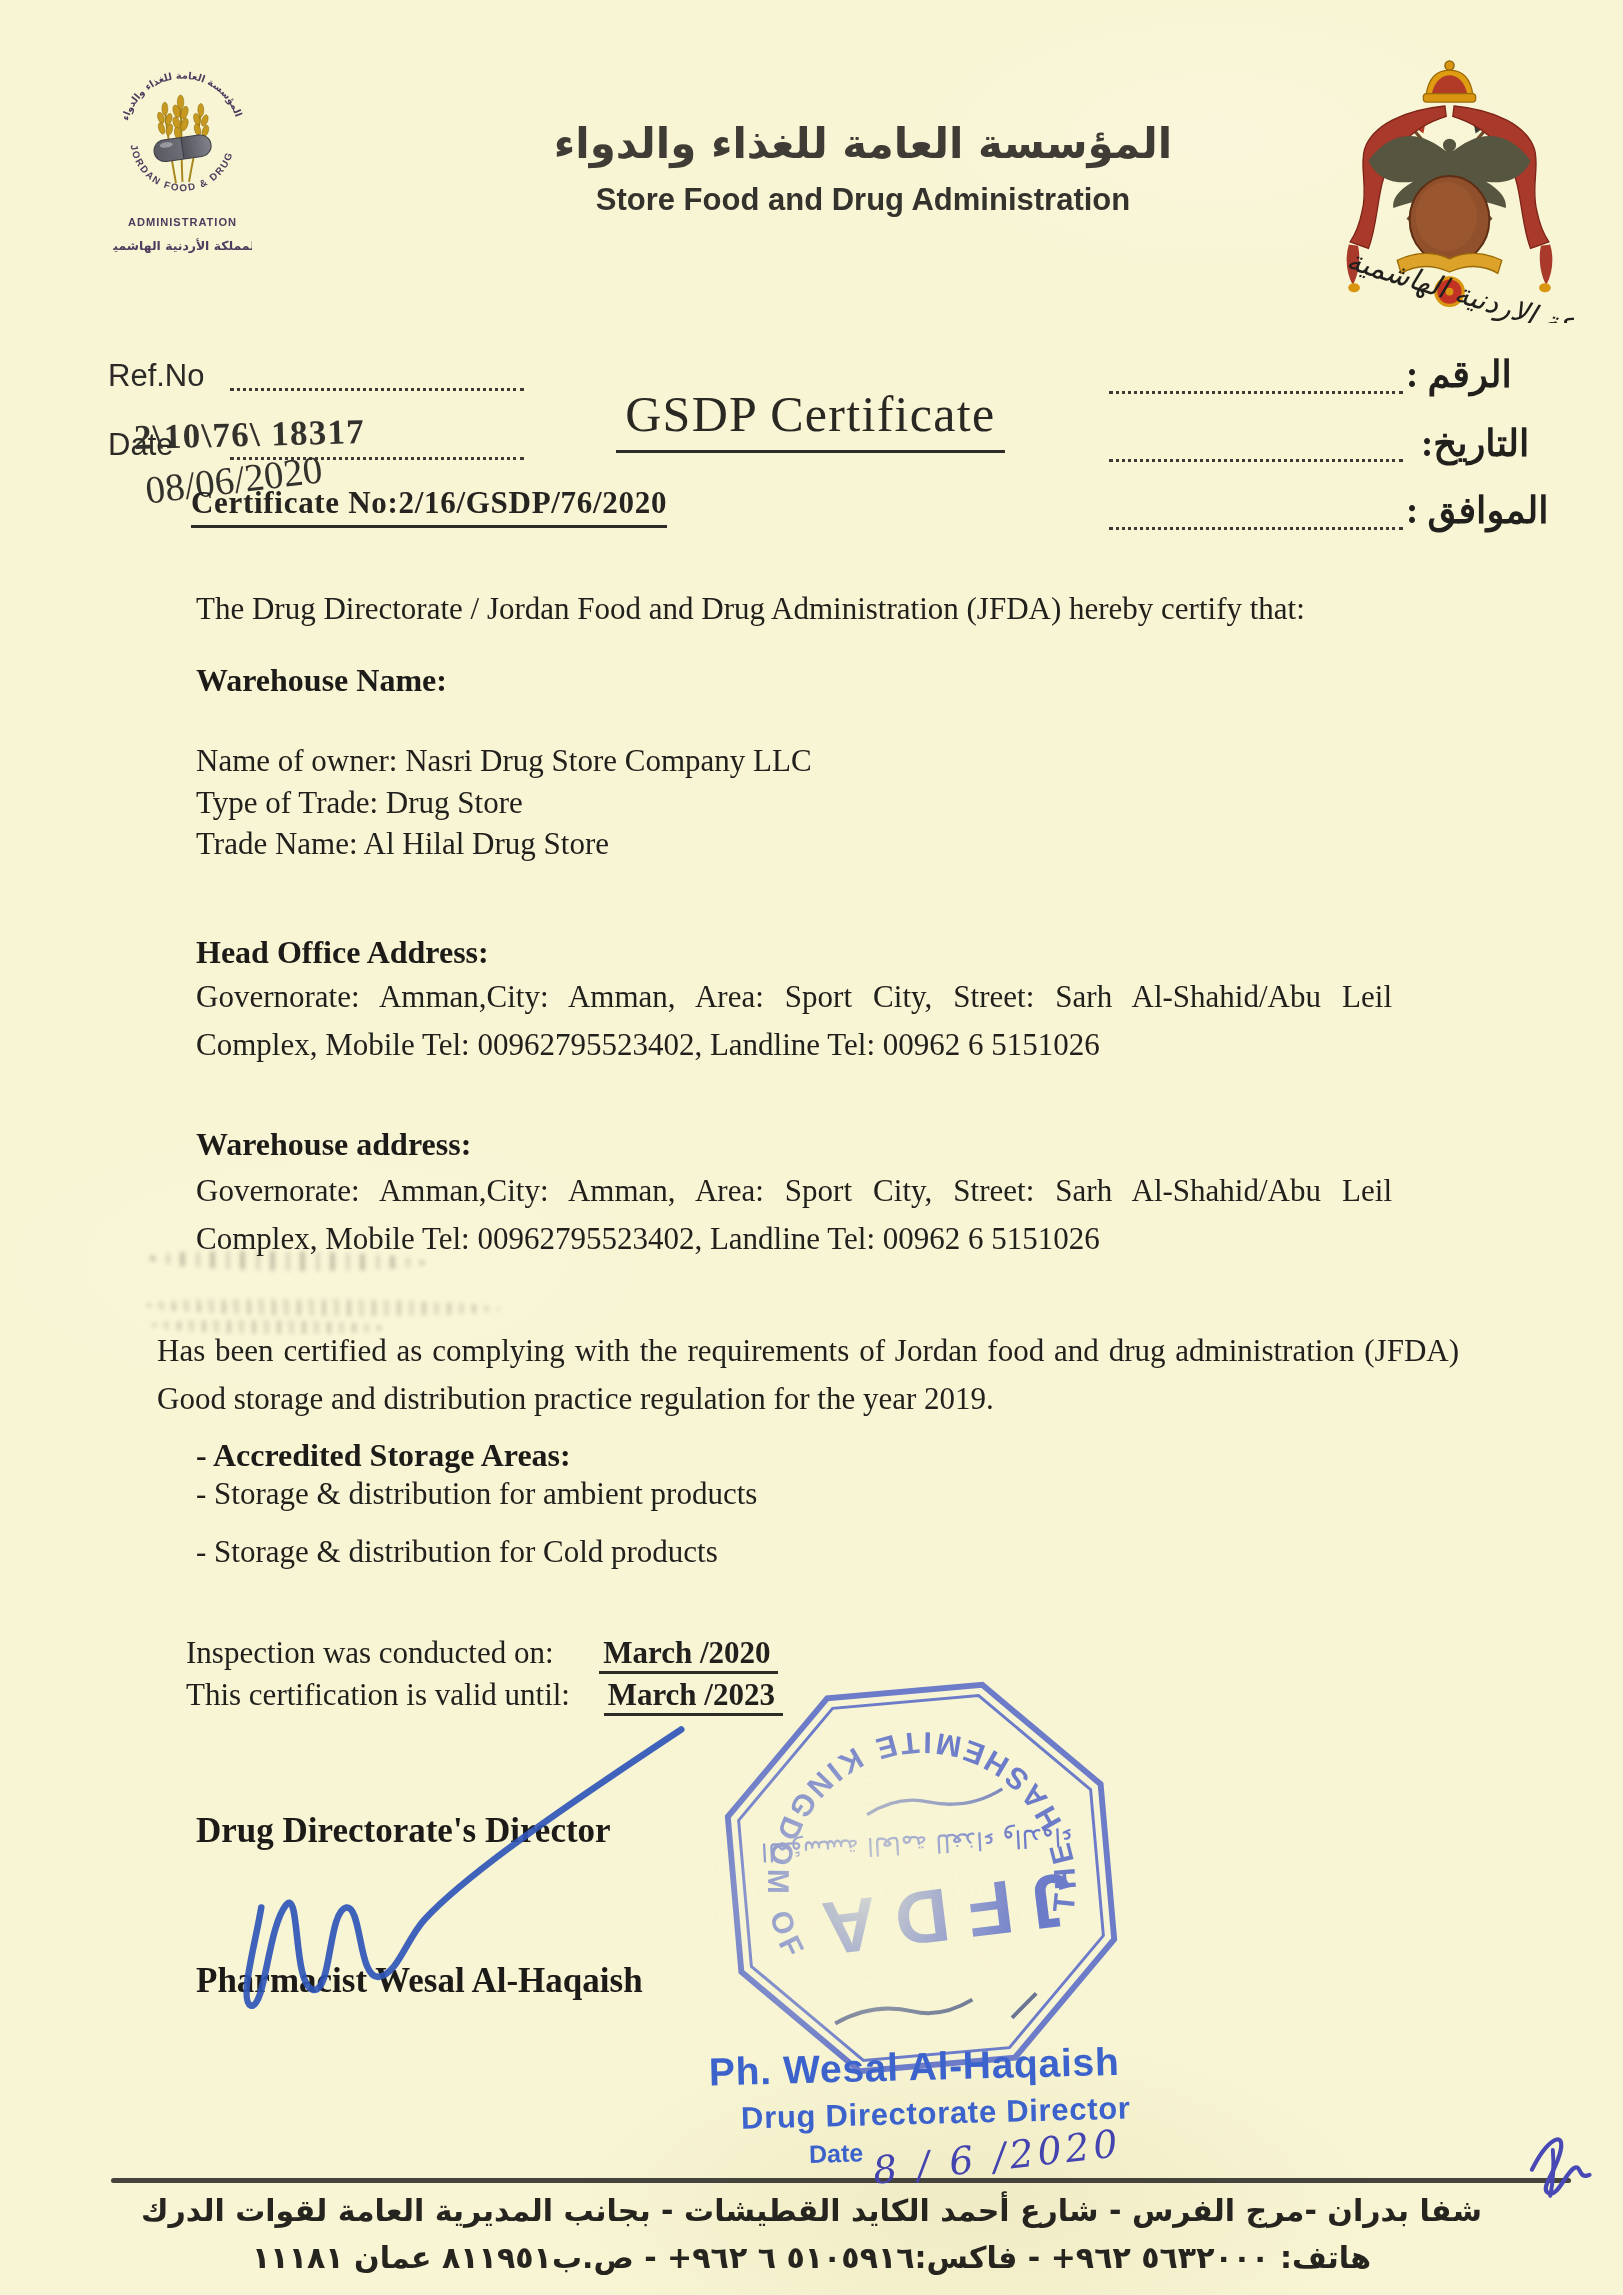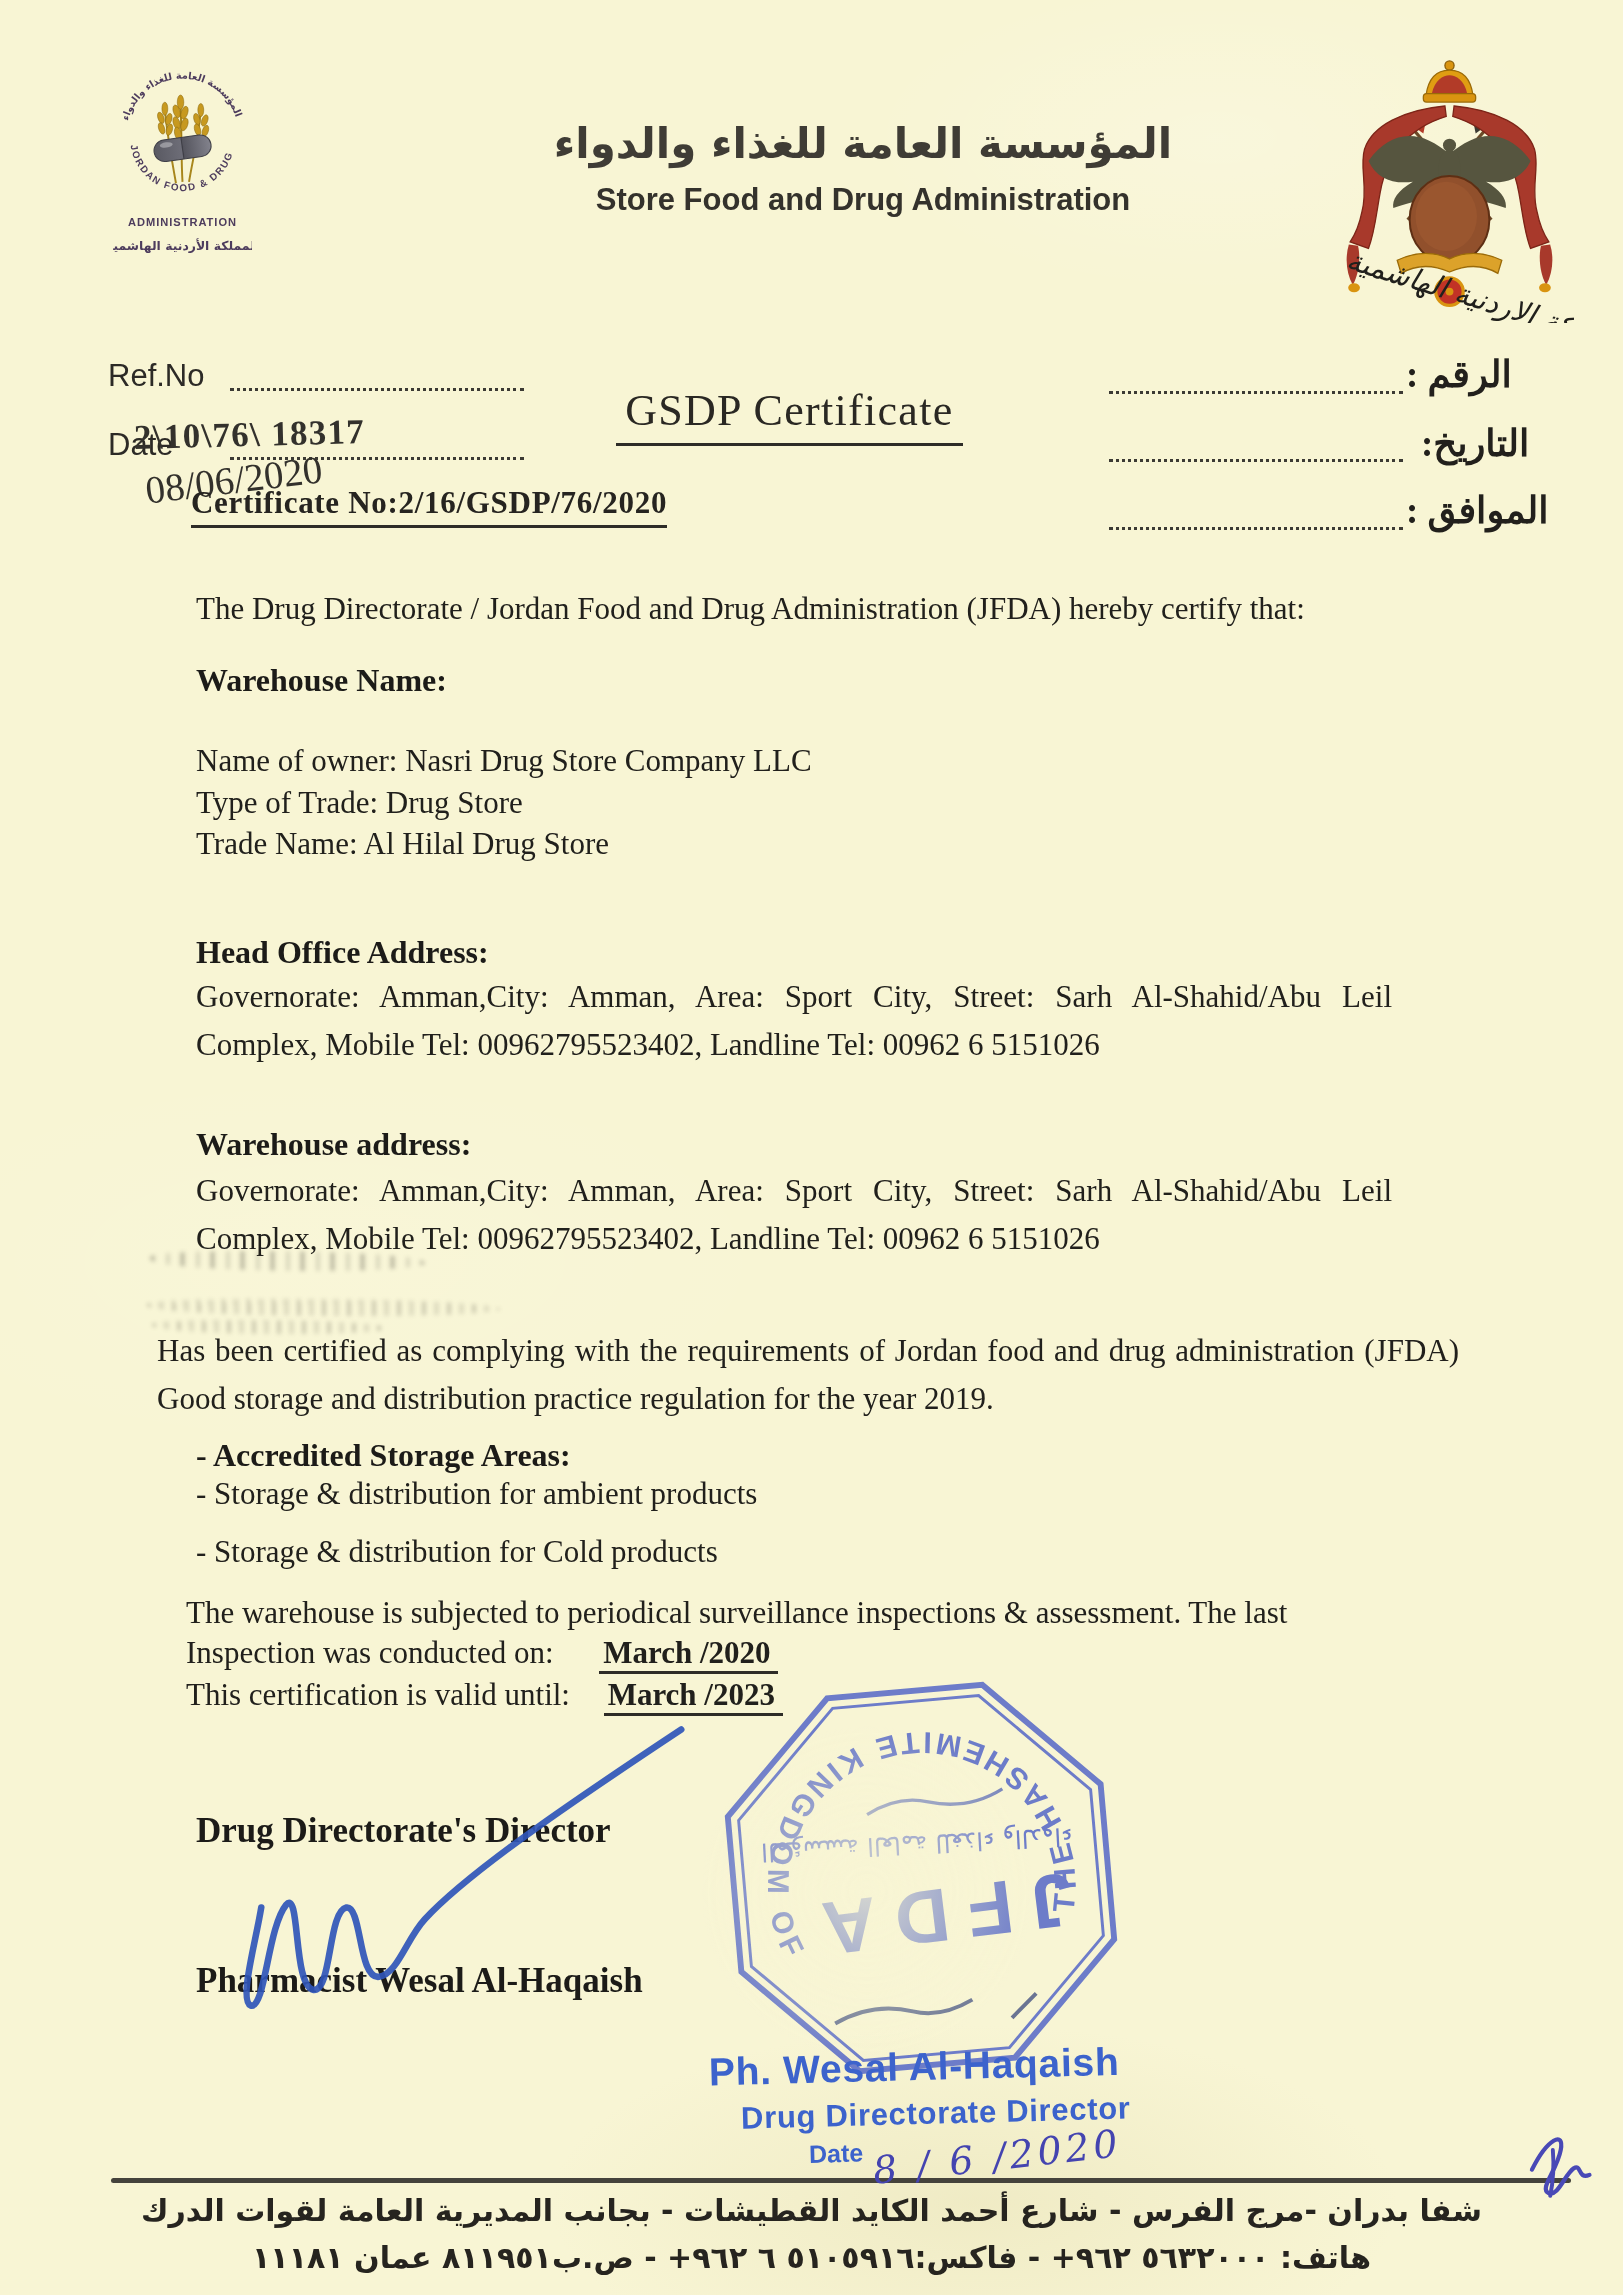--- a/index.html
+++ b/index.html
@@ -24,21 +24,21 @@
   .org-center{left:536px;top:119px;width:654px;text-align:center;}
   .org-ar{font-size:42px;font-weight:bold;color:#3f3c35;letter-spacing:0.7px;}
   .org-en{font-size:31px;font-weight:bold;color:#34322c;margin-top:14.4px;letter-spacing:0;}
 
   
   .lbl{font-size:31px;color:#2c2a26;}
   .dots{border-bottom:3.3px dotted #3c3a34;height:30px;}
   .ar-lbl{font-size:37px;font-weight:bold;color:#22201c;text-align:left;direction:rtl;}
   .stamp-ink{color:#33312c;}
   .gsdp-title{
-    font-size:44px;color:#2a2823;letter-spacing:1.3px;
+    font-size:50px;color:#2a2823;letter-spacing:1.3px;
     border-bottom:3.9px solid #2e2c27;padding:0 9.2px 6.5px 9.2px;
   }
   .cert-no{
     font-size:31px;font-weight:bold;color:#262420;
     border-bottom:3.9px solid #2e2c27;padding-bottom:3.9px;letter-spacing:0.7px;
   }
 
   
   .body-text{font-size:31px;color:#21201c;}
   .bold-h{font-weight:bold;font-size:32px;color:#1c1b18;}
@@ -208,21 +208,20 @@
   <div class="smudge smudge-a" style="left:150px;top:1251px;width:275px;height:19.6px;"></div>
   <div class="smudge smudge-b" style="left:147px;top:1299px;width:353px;height:17px;"></div>
   <div class="smudge smudge-b" style="left:152px;top:1320px;width:236px;height:14.4px;"></div>
 
   <div class="abs body-text para" style="left:157px;top:1327px;width:1302px;">Has been certified as complying with the requirements of Jordan food and drug administration (JFDA) Good storage and distribution practice regulation for the year 2019.</div>
 
   <div class="abs bold-h" style="left:196px;top:1437px;">- Accredited Storage Areas:</div>
   <div class="abs body-text" style="left:196px;top:1476px;">- Storage &amp; distribution for ambient products</div>
   <div class="abs body-text" style="left:196px;top:1534px;">- Storage &amp; distribution for Cold products</div>
 
-  <div class="abs body-text" style="left:186px;top:1595px;white-space:nowrap;">The warehouse is subjected to periodical surveillance inspections &amp; assessment. The last</div>
   <div class="abs body-text" style="left:186px;top:1635px;white-space:nowrap;">
     <span>Inspection was conducted on:</span>
     <span class="u-bold" style="margin-left:38px;">March /2020</span>
   </div>
   <div class="abs body-text" style="left:186px;top:1677px;white-space:nowrap;">
     <span>This certification is valid until:</span>
     <span class="u-bold" style="margin-left:26px;">March /2023</span>
   </div>
 
   <div class="abs seal-wrap">

